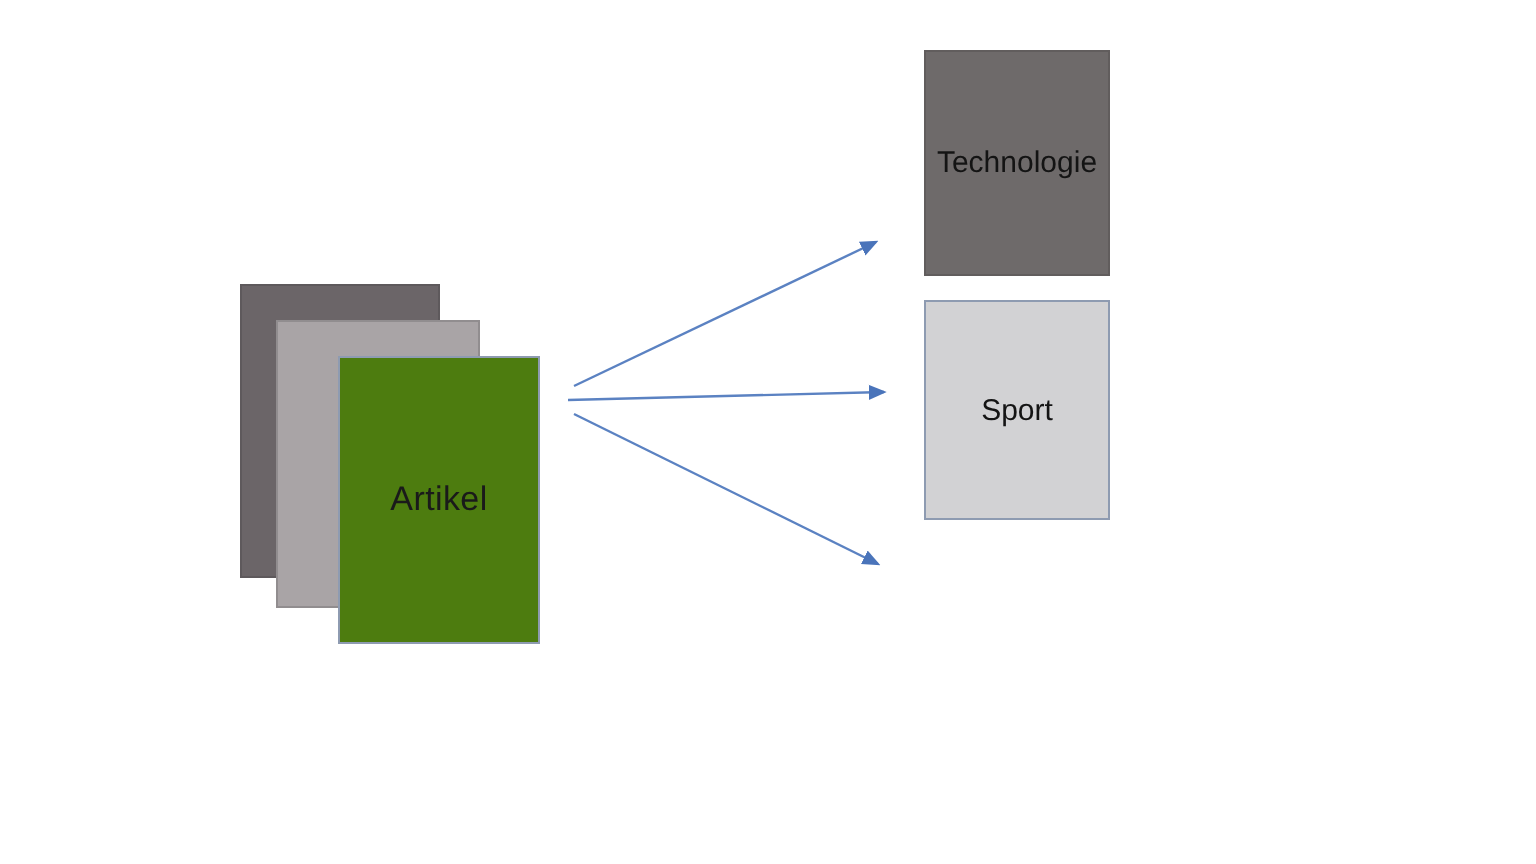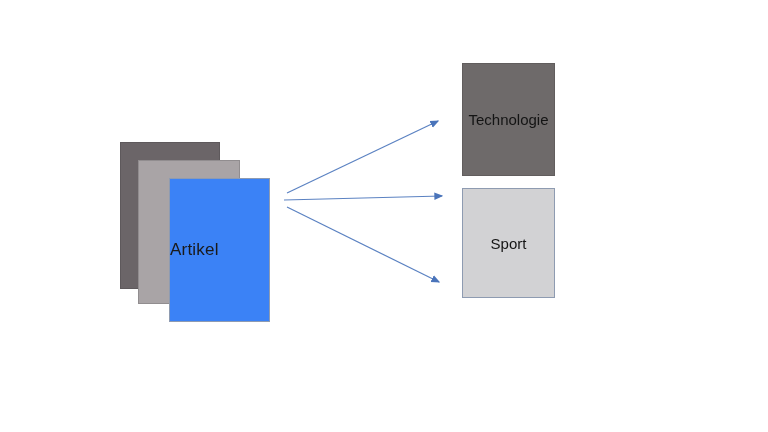--- a/index.html
+++ b/index.html
@@ -37,40 +37,39 @@
   }
   .stack-middle {
     left: 138px; top: 160px;
     width: 102px; height: 144px;
     background: #a9a4a6;
     border: 1px solid #918d8f;
   }
   .stack-front {
     left: 169px; top: 178px;
     width: 101px; height: 144px;
-    background: #3b82f6;
+    background: #4d7c0f;
     border: 1px solid #8e9bb1;
     display: flex;
     align-items: center;
-    justify-content: flex-start;
+    justify-content: center;
   }
   .stack-front .label {
     font-size: 17px;
     color: #1a1a1a;
     letter-spacing: 0.2px;
   }
   .category {
     position: absolute;
     left: 462px;
     width: 93px;
     display: flex;
     align-items: center;
     justify-content: center;
     box-sizing: border-box;
-    margin-top: 38px;
   }
   .category .label {
     font-size: 15px;
     color: #141414;
     white-space: nowrap;
   }
   .cat-technologie {
     top: 25px; height: 113px;
     background: #6e6a6a;
     border: 1px solid #615d5d;

